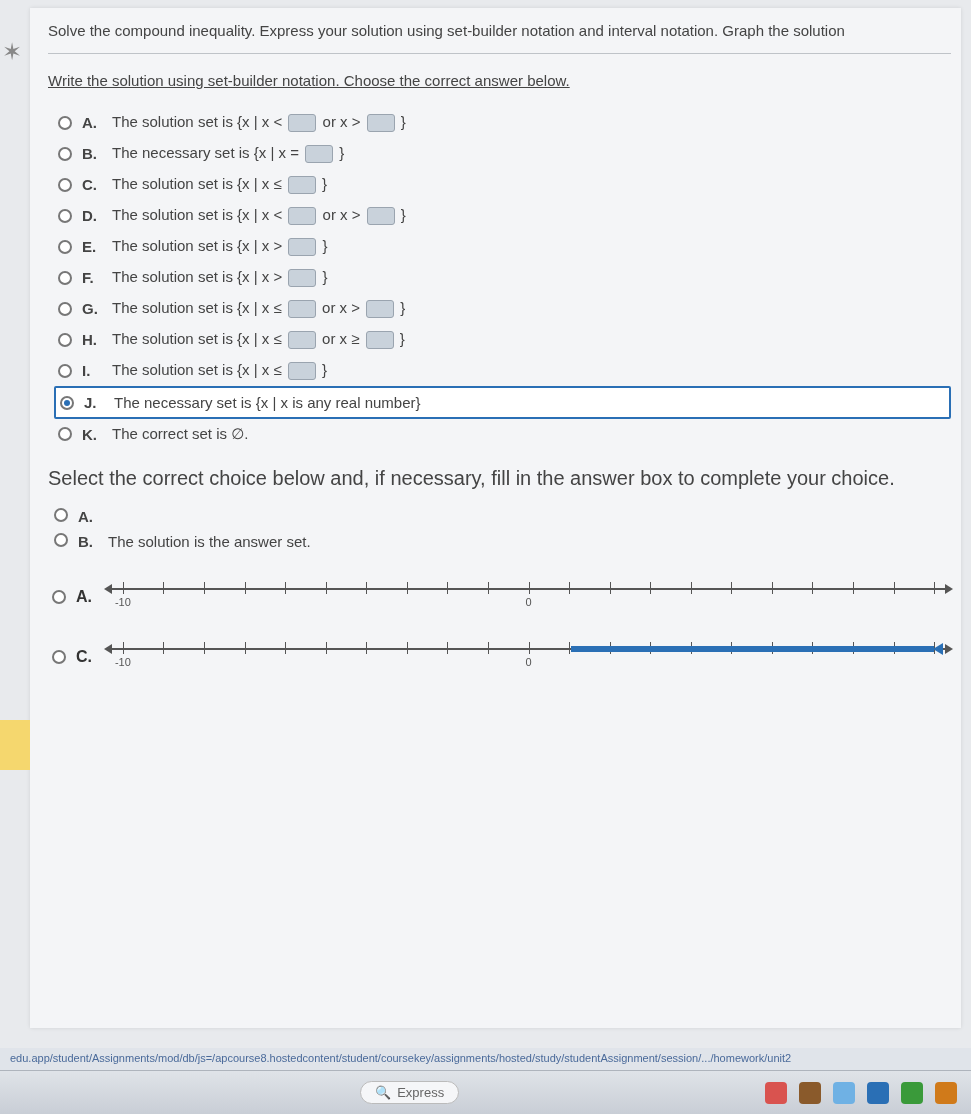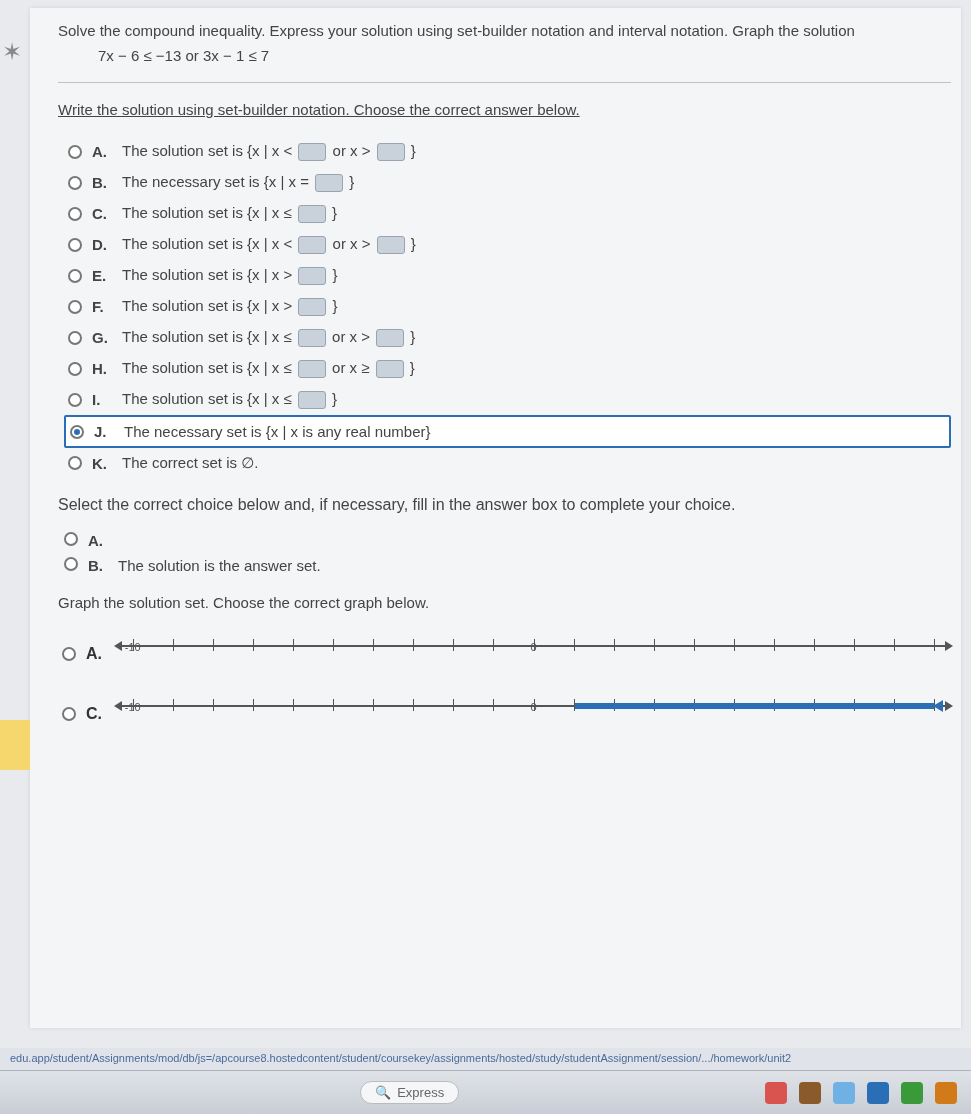--- a/index.html
+++ b/index.html
@@ -9,21 +9,21 @@
     width: 971px;
     height: 1114px;
     overflow: hidden;
     position: relative;
     color: #333;
     filter: blur(0.3px);
   }
   .page {
     background: #f4f5f7;
     margin: 8px 10px 0 30px;
-    padding: 14px 10px 10px 28px;
+    padding: 14px 10px 10px 18px;
     min-height: 1020px;
     box-shadow: 0 0 4px rgba(0,0,0,0.1);
   }
   .qtext {
     font-size: 15px;
     color: #444;
     margin-bottom: 8px;
   }
   .inequality {
     font-size: 15px;
@@ -78,21 +78,21 @@
     width: 28px;
     height: 18px;
     background: #c9d2db;
     border: 1px solid #9aa4af;
     border-radius: 3px;
     vertical-align: middle;
     margin: 0 2px;
   }
   .sub2 {
     margin-top: 18px;
-    font-size: 16px;
+    font-size: 20px;
     color: #444;
   }
   .choices2 { margin: 14px 0 0 6px; }
   .choice2-row {
     display: flex;
     align-items: flex-start;
     gap: 10px;
     padding: 4px 0;
     font-size: 15px;
     color: #444;
@@ -112,21 +112,21 @@
   }
   .nl-container { flex: 1; position: relative; height: 34px; }
   .nl-line {
     position: absolute; left: 0; right: 0; top: 8px;
     height: 2px; background: #555;
   }
   .nl-tick {
     position: absolute; top: 2px; width: 1px; height: 12px; background: #555;
   }
   .nl-lab {
-    position: absolute; top: 4px; font-size: 11px; color: #555;
+    position: absolute; top: 16px; font-size: 11px; color: #555;
     transform: translateX(-50%);
   }
   .nl-arrowL {
     position: absolute; left: -2px; top: 4px;
     border-top: 5px solid transparent;
     border-bottom: 5px solid transparent;
     border-right: 8px solid #555;
   }
   .nl-arrowR {
     position: absolute; right: -2px; top: 4px;
@@ -196,21 +196,20 @@
 </style>
 </head>
 <body>
 
 <div class="star">✶</div>
 <div class="yellow-tab"></div>
 
 <div class="page">
 
   <div class="qtext">Solve the compound inequality. Express your solution using set-builder notation and interval notation. Graph the solution</div>
-  <div class="inequality">7x − 6 ≤ −13  or  3x − 1 ≤ 7</div>
 
   <hr class="div">
 
   <div class="subprompt">Write the solution using set-builder notation. Choose the correct answer below.</div>
 
   <div class="choices" id="choices1">
       <div class="choice-row">
         <div class="radio"></div>
         <span class="letter">A.</span>
         <span><span>The solution set is {x | x &lt; </span><span class="ansbox"></span><span> or x &gt; </span><span class="ansbox"></span><span> }</span></span>
@@ -278,21 +277,20 @@
       </div>
       <div class="choice2-row">
         <div class="radio"></div>
         <span class="letter">B.</span>
         <div class="choice2-body">
           <div><span>The solution is the answer set. </span></div>
         </div>
       </div>
     </div>
 
-  <div class="graphprompt">Graph the solution set. Choose the correct graph below.</div>
 
   <div id="graphs">
       <div class="numberline-wrap">
         <div class="radio"></div>
         <span class="letter">A.</span>
         <div class="nl-container">
           <div class="nl-line"></div>
           <div class="nl-arrowL"></div>
           <div class="nl-arrowR"></div>
           <div class="nl-tick" style="left: 2%;"></div>

